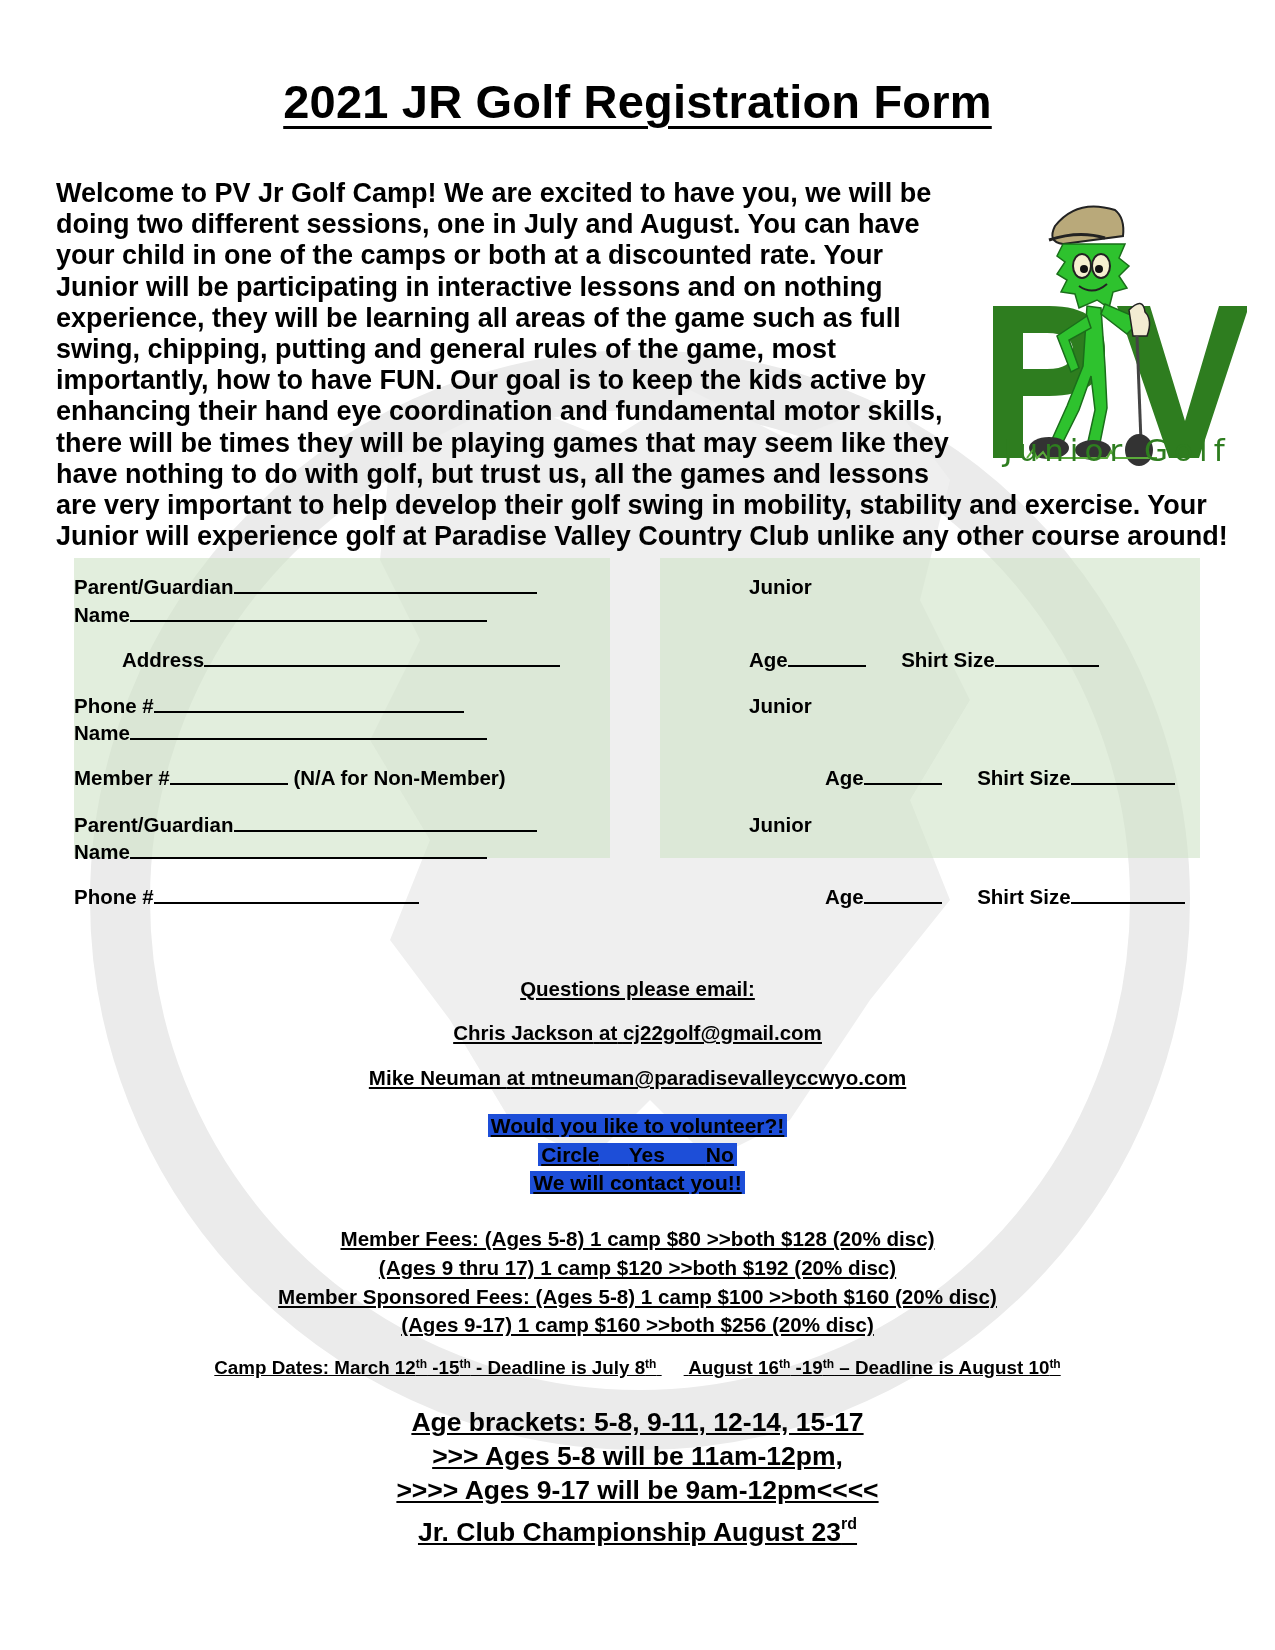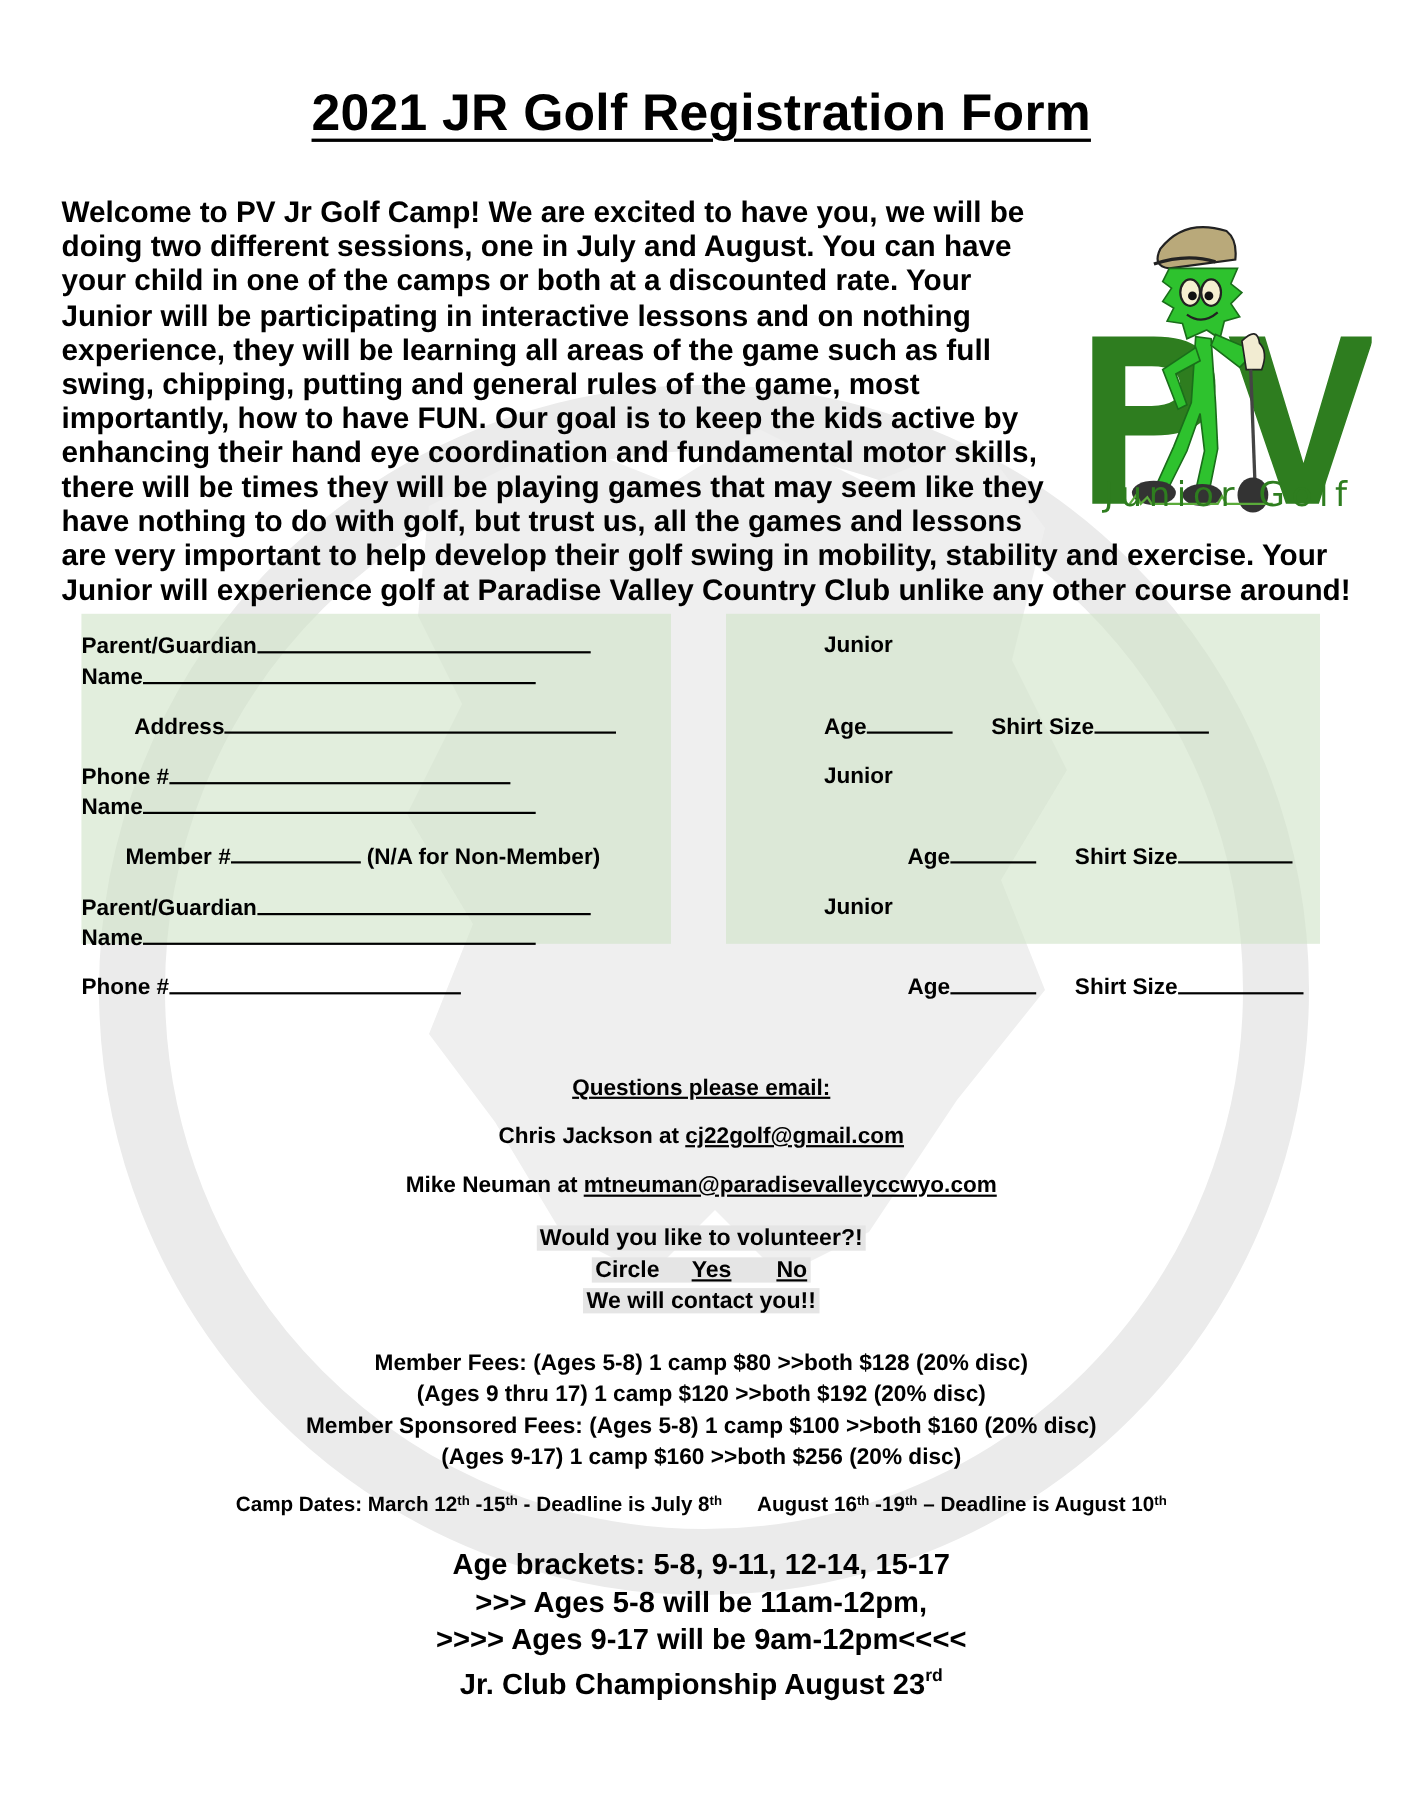--- a/index.html
+++ b/index.html
@@ -16,25 +16,25 @@
       letter-spacing: 0.2px;
     }
     .intro { left: 56px; top: 178px; width: 1110px; font-size: 27px; line-height: 31.2px; }
     .intro .line { white-space: nowrap; height: 31.2px; }
     .logo { left: 987px; top: 196px; width: 260px; height: 290px; }
     .panel { position: absolute; background: rgba(208, 228, 200, 0.62); }
     .panel-left { left: 74px; top: 558px; width: 536px; height: 300px; }
     .panel-right { left: 660px; top: 558px; width: 540px; height: 300px; }
     .field { position: absolute; font-size: 20.5px; white-space: nowrap; line-height: 26px; }
     .blank { display: inline-block; border-bottom: 2px solid #000; height: 18px; vertical-align: baseline; }
-    .center-block { position: absolute; left: 0; width: 1275px; text-align: center; }
+    .center-block { position: absolute; left: 0; width: 1275px; text-align: center; text-decoration: underline; }
     .q-title { top: 977px; font-size: 20.5px; text-decoration: underline; }
     .contact { font-size: 20.5px; }
     .contact a { color: #000; text-decoration: underline; }
-    .hl { background: #e5e5e5; padding: 0 3px; }
+    .hl { background: #1d4ed8; padding: 0 3px; }
     .vol { top: 1112px; font-size: 21px; line-height: 28.5px; }
     .vol .u { text-decoration: underline; }
     .fees { top: 1225px; font-size: 20.6px; line-height: 28.8px; font-weight: bold; }
     .dates { top: 1357px; font-size: 18.8px; }
     .dates sup { font-size: 12px; vertical-align: 6px; }
     .brackets { top: 1405px; font-size: 26.5px; line-height: 34px; }
     .brackets sup { font-size: 16px; vertical-align: 12px; }
   </style>
 </head>
 <body>
@@ -111,21 +111,21 @@
 </div>
 <div class="field" style="left:74px; top:647px;padding-left:48px;">
   <span>Address</span><span class="blank" style="width:356px;"></span>
 </div>
 <div class="field" style="left:74px; top:693px;">
   <span>Phone #</span><span class="blank" style="width:310px;"></span>
 </div>
 <div class="field" style="left:74px; top:720px;">
   <span>Name</span><span class="blank" style="width:357px;"></span>
 </div>
-<div class="field" style="left:74px; top:765px;padding-left:40px;">
+<div class="field" style="left:74px; top:765px;">
   <span>Member #</span><span class="blank" style="width:118px;"></span>
   <span>(N/A for Non-Member)</span>
 </div>
 <div class="field" style="left:74px; top:812px;">
   <span>Parent/Guardian</span><span class="blank" style="width:303px;"></span>
 </div>
 <div class="field" style="left:74px; top:839px;">
   <span>Name</span><span class="blank" style="width:357px;"></span>
 </div>
 <div class="field" style="left:74px; top:884px;">

